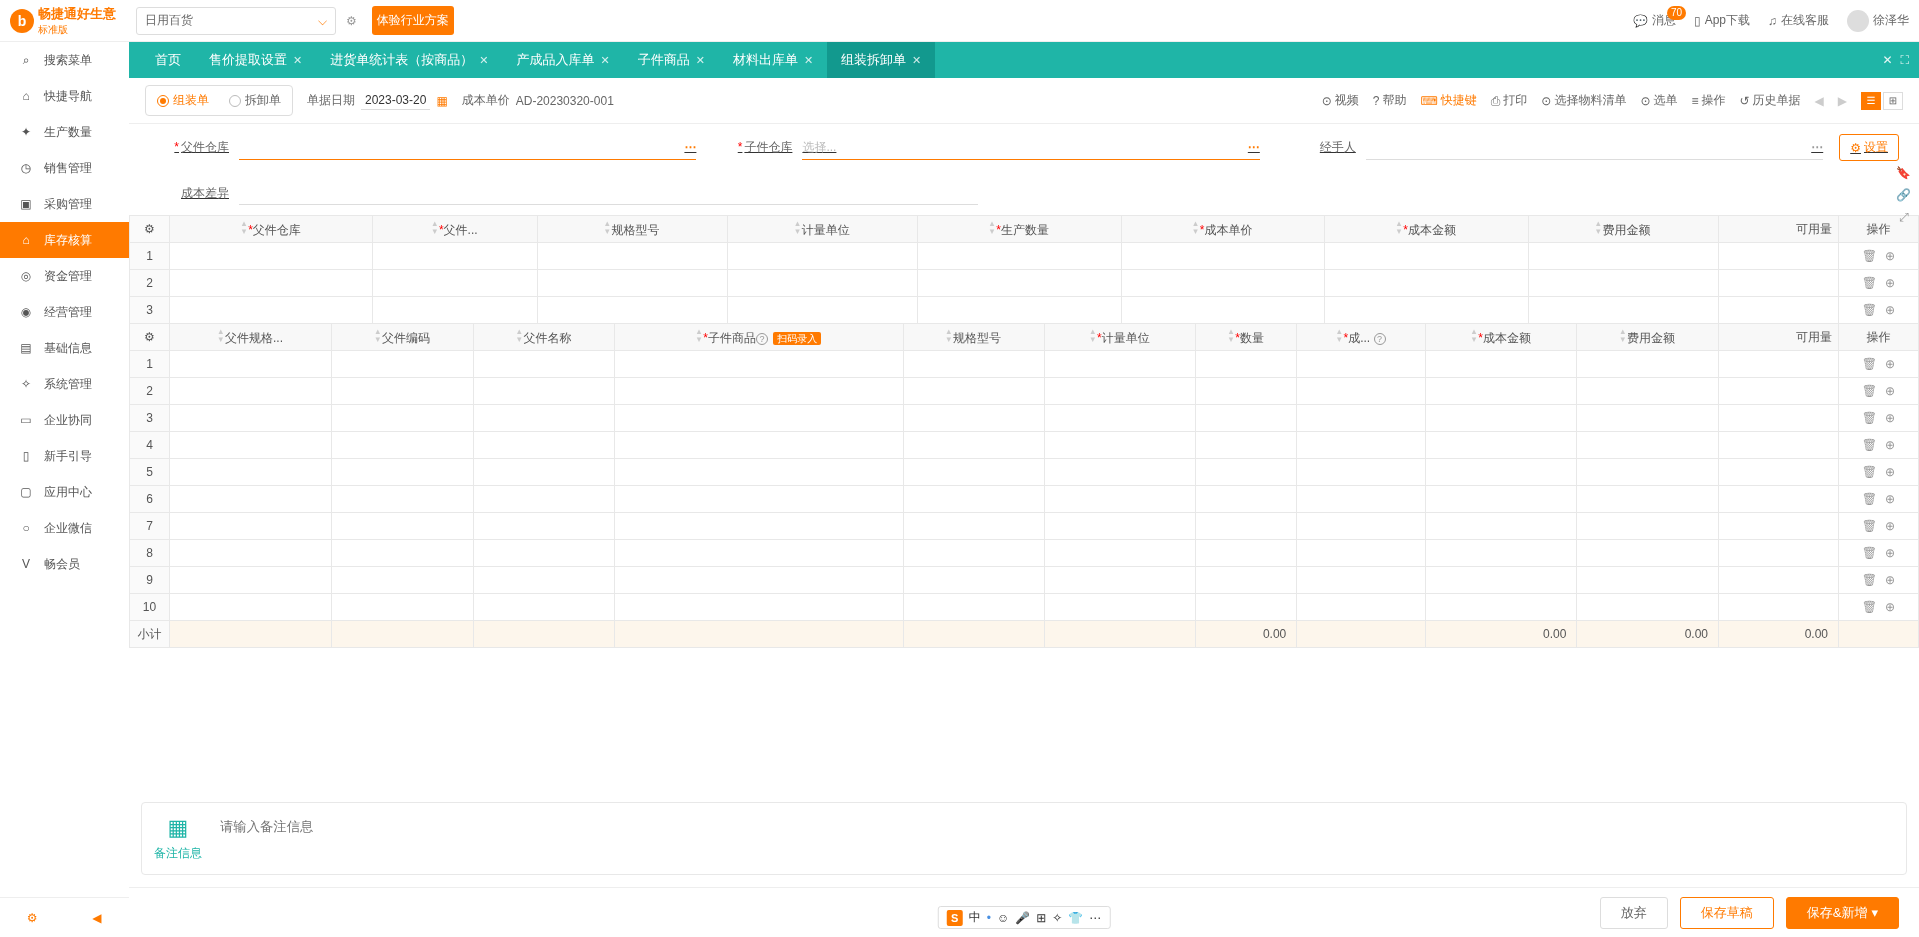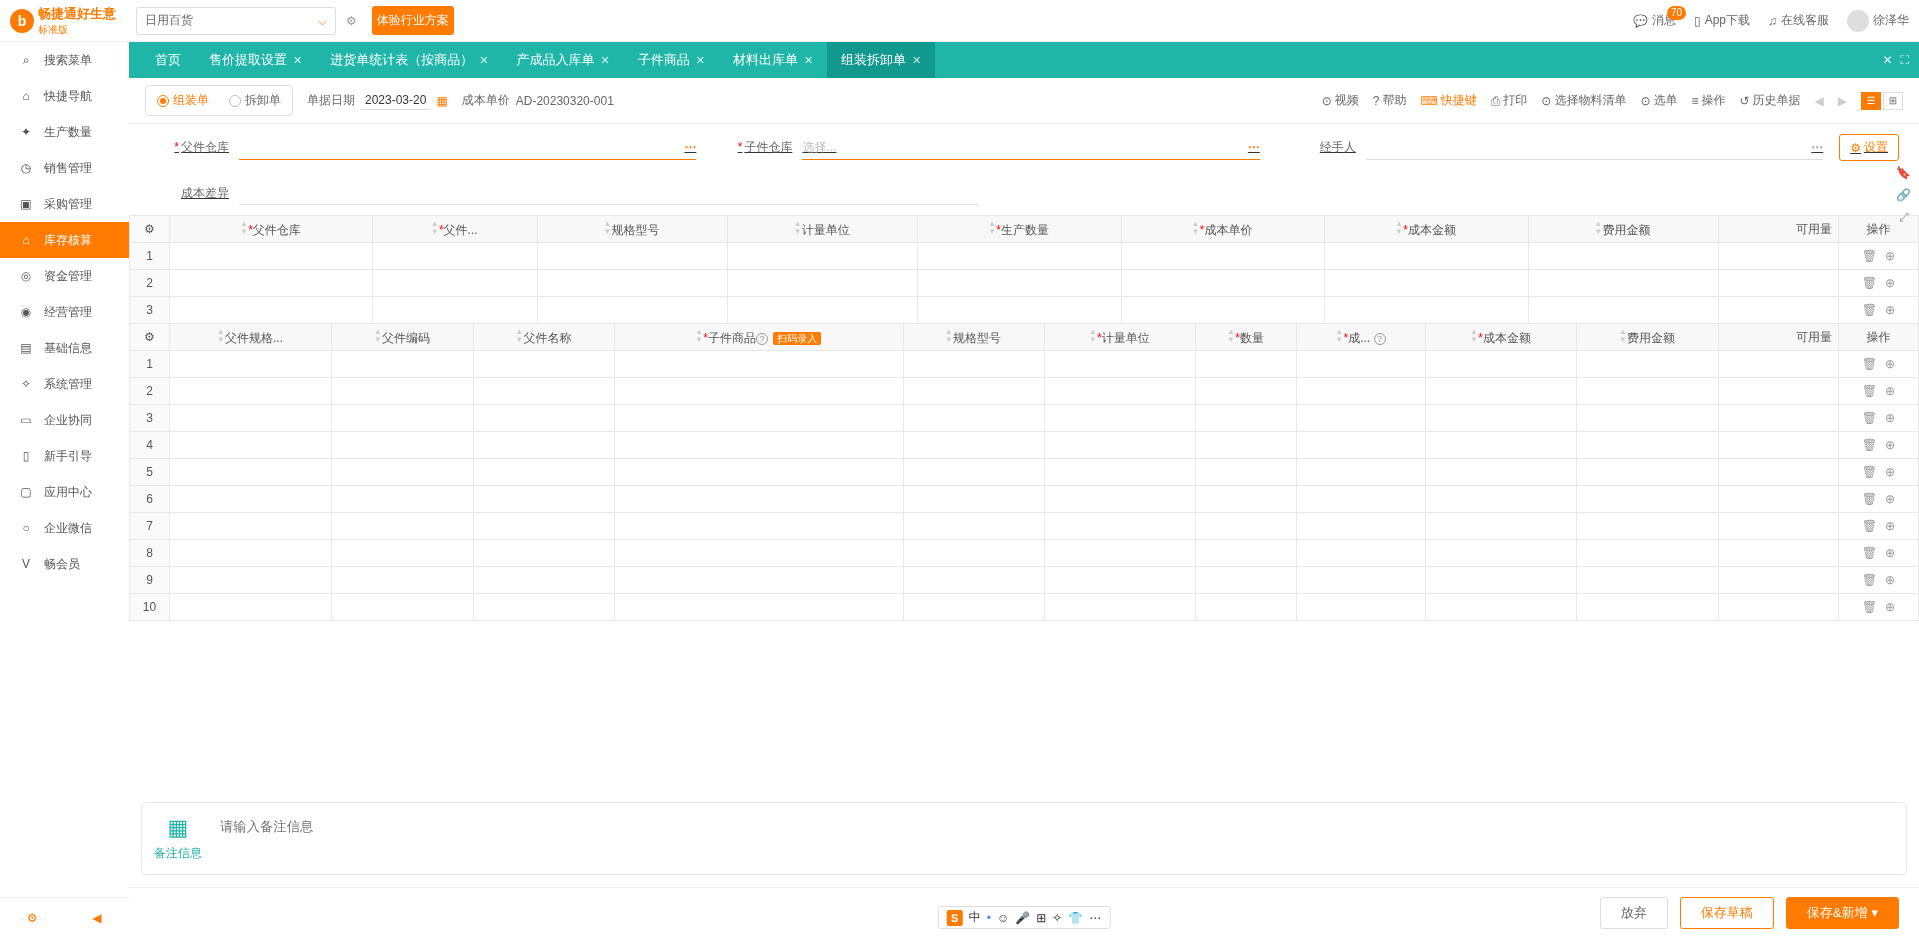--- a/index.html
+++ b/index.html
@@ -590,20 +590,35 @@
                   <td></td>
                   <td></td>
                   <td class="avail-col"></td>
                   <td class="op-col">
                     <div class="op-icons">
                       <span>🗑</span>
                       <span>⊕</span>
                     </div>
                   </td>
                 </tr>
+                <tr class="subtotal-row">
+                  <td class="num-col">小计</td>
+                  <td></td>
+                  <td></td>
+                  <td></td>
+                  <td></td>
+                  <td></td>
+                  <td></td>
+                  <td class="val">0.00</td>
+                  <td></td>
+                  <td class="val">0.00</td>
+                  <td class="val">0.00</td>
+                  <td class="avail-col val">0.00</td>
+                  <td class="op-col"></td>
+                </tr>
               </tbody>
           </table>
         </div>
 
         <div class="remark-box">
           <div class="remark-icon">
             <span class="ic">▦</span>
             <span>备注信息</span>
           </div>
           <input class="remark-input" placeholder="请输入备注信息" style="">

